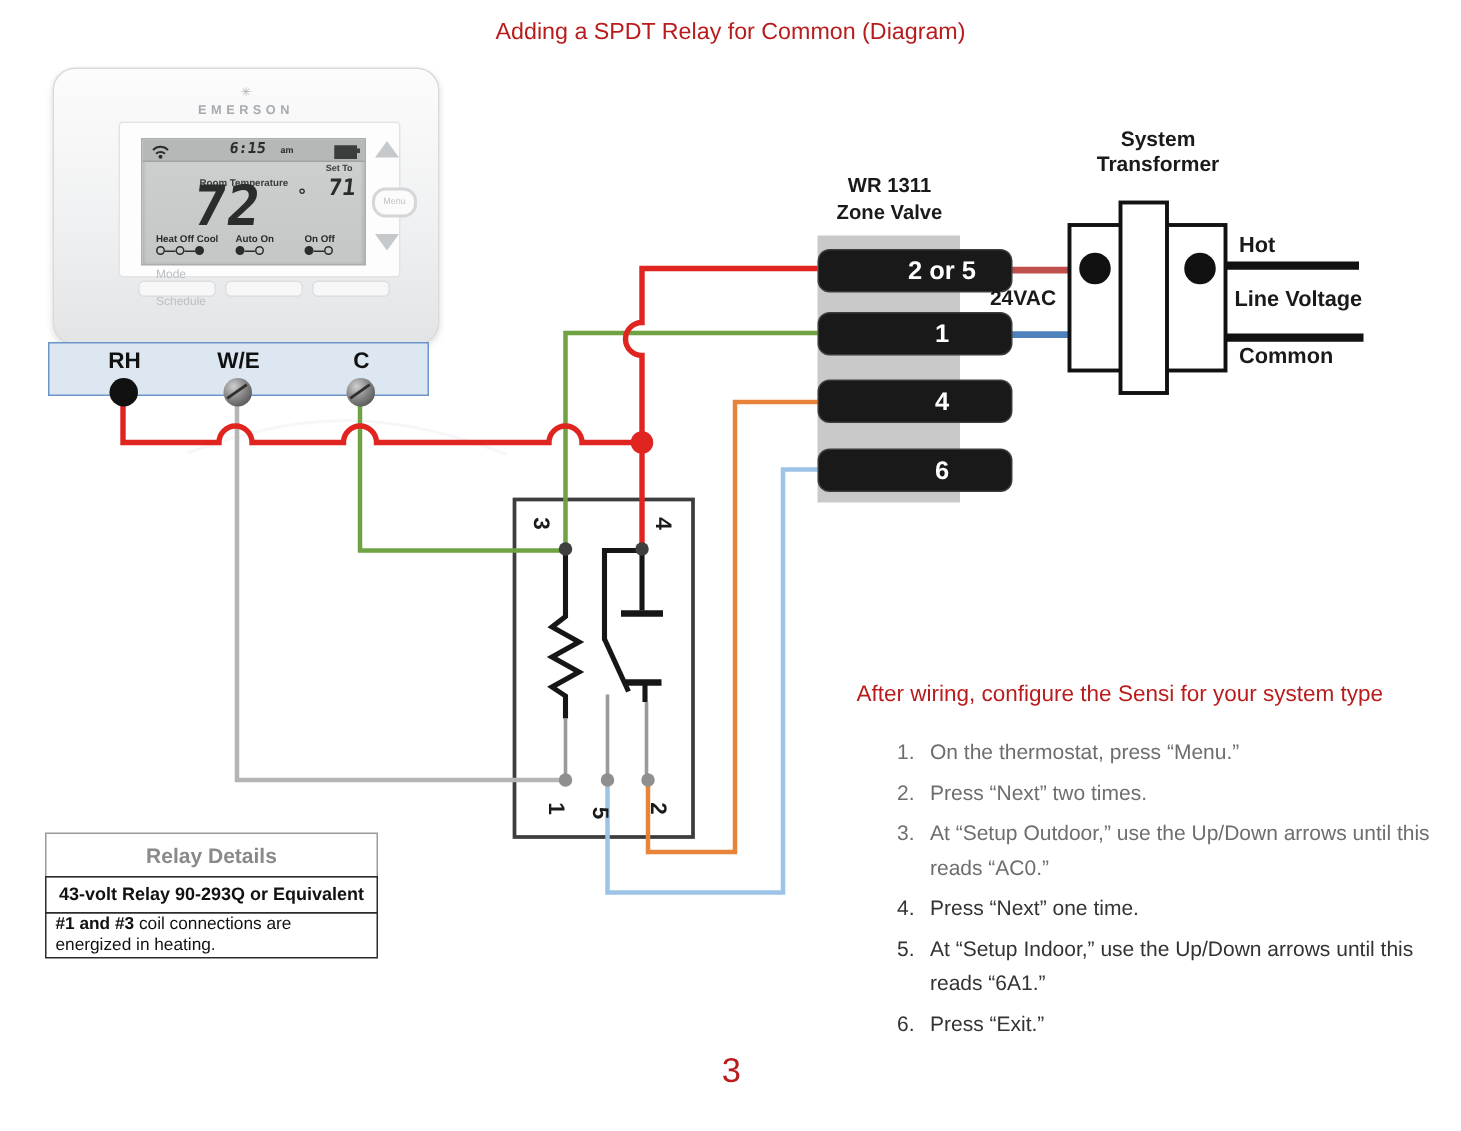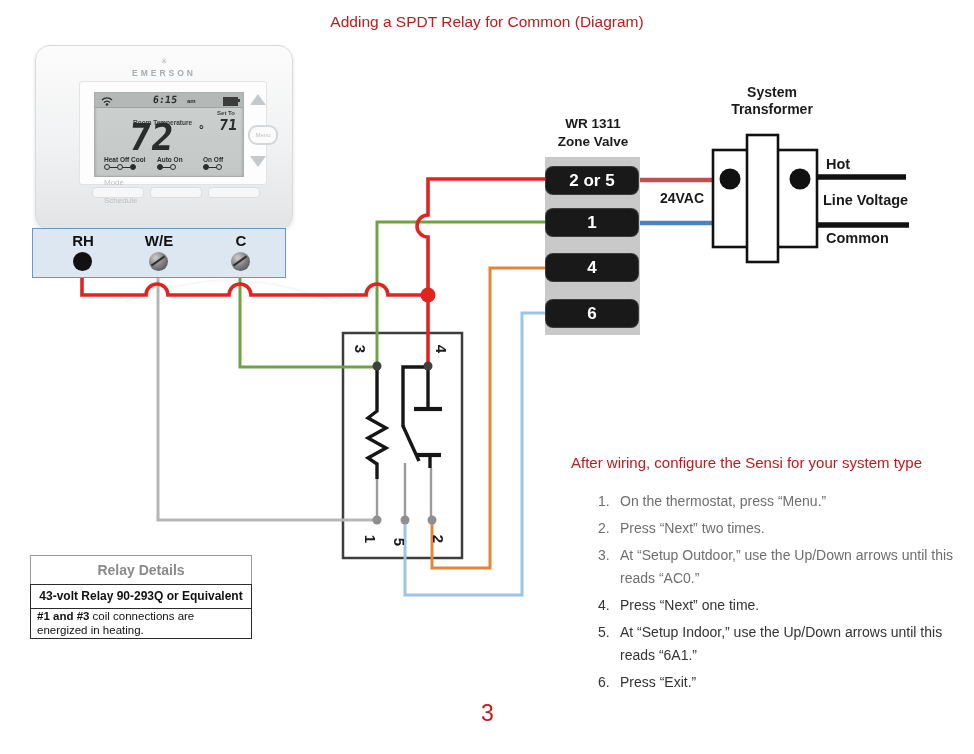--- a/index.html
+++ b/index.html
@@ -43,30 +43,30 @@
   #up-arr{left:170px;top:12px;width:0;height:0;border-left:8px solid transparent;border-right:8px solid transparent;
           border-bottom:11px solid #c6c9cc;}
   #dn-arr{left:170px;top:74px;width:0;height:0;border-left:8px solid transparent;border-right:8px solid transparent;
           border-top:11px solid #c6c9cc;}
   #menu-btn{left:168px;top:43px;width:26px;height:16px;border:2px solid #d4d6d8;border-radius:9px;background:#fbfbfb;
             font-size:6px;color:#c0c3c6;text-align:center;line-height:16px;}
   #tstat-keys{left:56px;top:141px;width:168px;display:flex;justify-content:space-between;}
   .key{width:50px;height:9px;background:#f7f7f8;border:1px solid #dcdee0;border-radius:4px;}
 
   
-  #strip{left:32px;top:228px;width:254px;height:50px;background:#dde7f2;border:1.5px solid #6c95c9;box-sizing:border-box;}
+  #strip{left:32px;top:228px;width:254px;height:36px;background:#dde7f2;border:1.5px solid #6c95c9;box-sizing:border-box;}
   .term{position:absolute;top:3px;width:60px;text-align:center;font-weight:bold;font-size:15px;color:#111;}
   .term-dot{position:absolute;top:23px;width:19px;height:19px;border-radius:50%;background:#111;}
   .term-dot.screw{background:radial-gradient(circle at 35% 30%,#cfcfcf 0%,#8d8d8d 40%,#3c3c3c 100%);}
   .term-dot.screw:after{content:"";position:absolute;left:1px;top:8px;width:16px;height:2px;background:#2f2f2f;transform:rotate(-35deg);}
 
   
   #zv-strip{left:545px;top:157px;width:95px;height:178px;background:#c9c9c9;}
   .zv-bar{position:absolute;left:1px;width:92px;height:27px;background:#191919;border-radius:7px;
-          color:#fff;font-weight:bold;font-size:17px;text-align:center;line-height:27px;box-shadow:0 0 0 1px #3b3b3b;}
+          color:#fff;font-weight:bold;font-size:17px;text-align:center;line-height:27px;box-shadow:0 0 0 1px #3b3b3b;padding-left:36px;}
   #zv-label1{left:533px;top:116px;width:120px;font-weight:bold;font-size:13.5px;}
   #zv-label2{left:533px;top:134px;width:120px;font-weight:bold;font-size:13.5px;}
   #vac-label{left:650px;top:190px;width:64px;font-weight:bold;font-size:14px;}
 
   
   #xf-label1{left:707px;top:84px;width:130px;font-weight:bold;font-size:14px;}
   #xf-label2{left:707px;top:101px;width:130px;font-weight:bold;font-size:14px;}
   #hot-label{left:826px;top:156px;font-weight:bold;font-size:14.5px;}
   #lv-label{left:823px;top:192px;font-weight:bold;font-size:14.5px;}
   #common-label{left:826px;top:230px;font-weight:bold;font-size:14.5px;}

